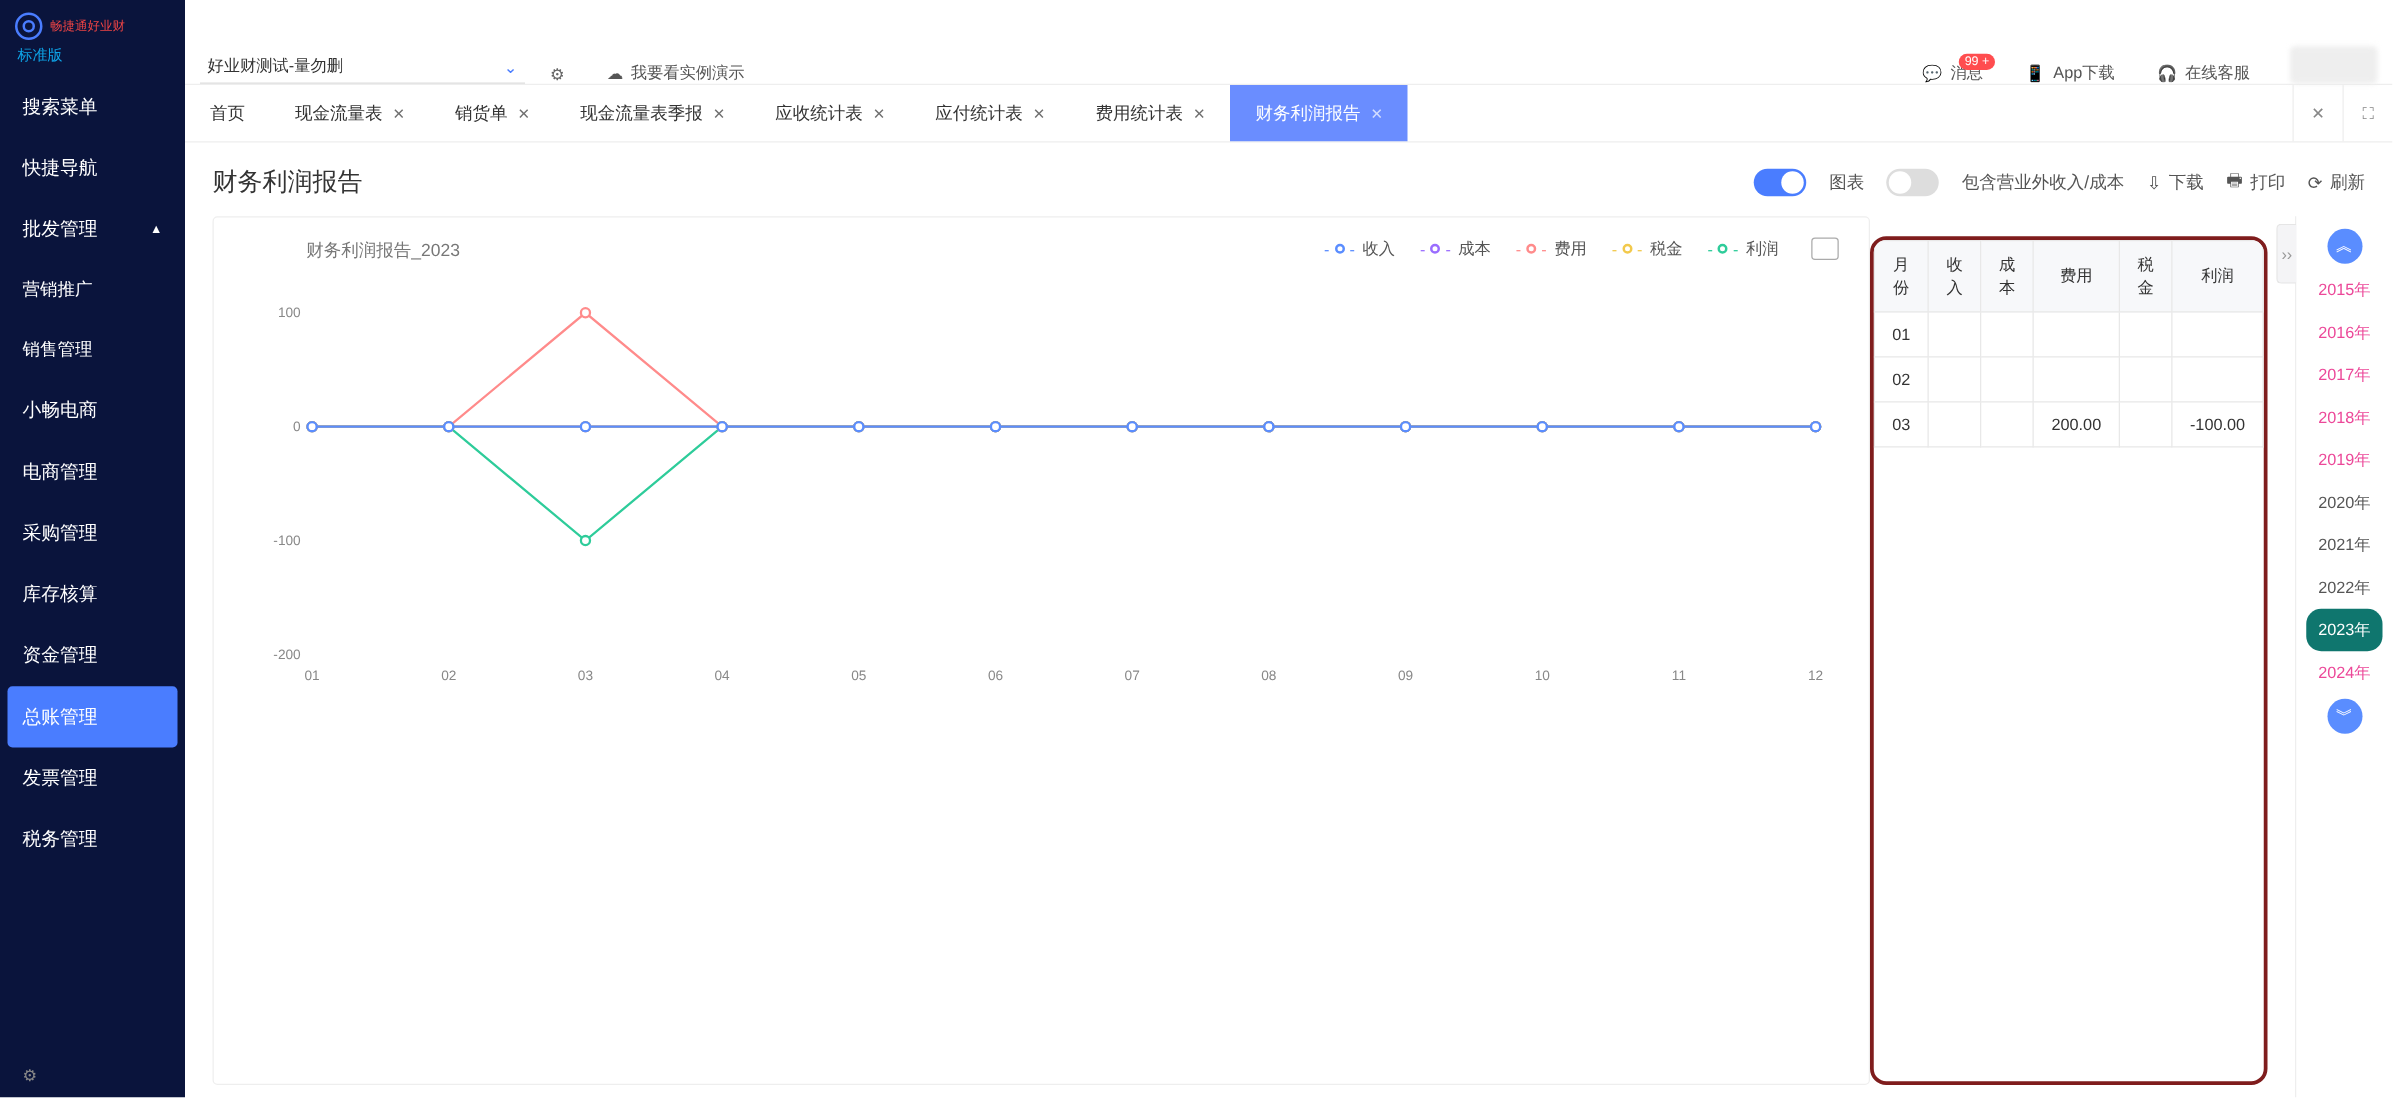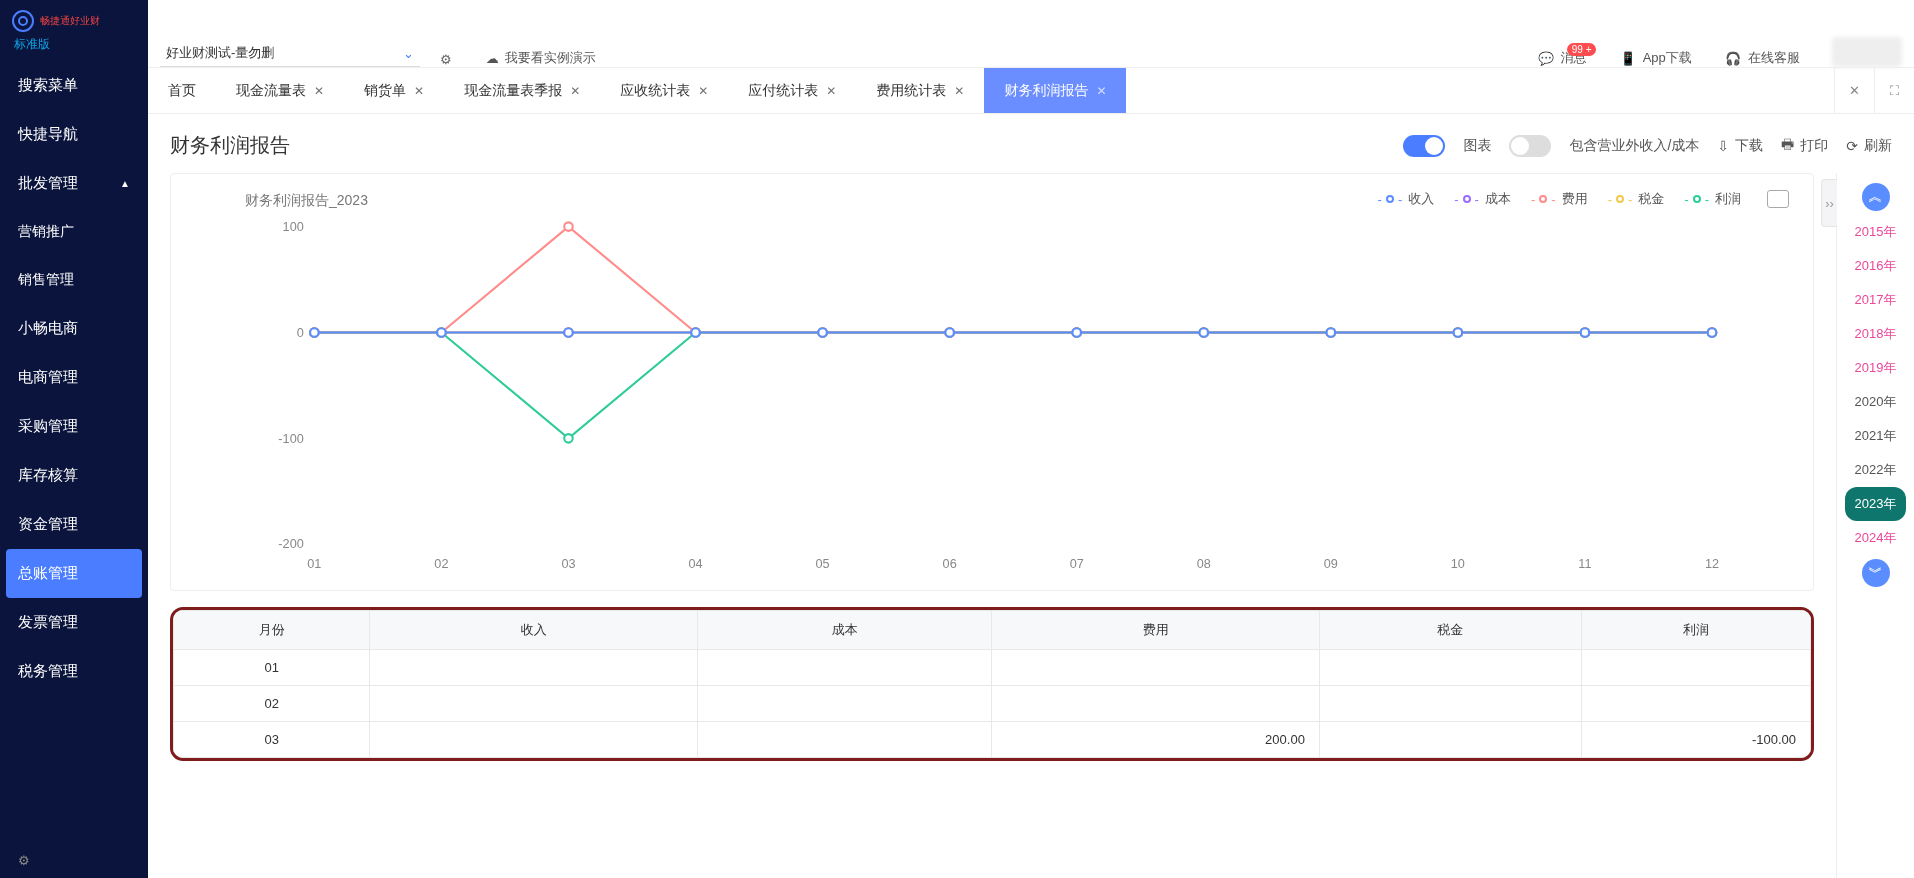--- a/index.html
+++ b/index.html
@@ -49,21 +49,21 @@
 .head-spacer { flex: 1; }
 .switch { width: 42px; height: 22px; border-radius: 11px; background: #4a7dff; position: relative; cursor: pointer; }
 .switch::after { content: ""; position: absolute; width: 18px; height: 18px; background: #fff; border-radius: 50%; top: 2px; right: 2px; }
 .switch.off { background: #ddd; }
 .switch.off::after { left: 2px; right: auto; }
 .switch-lbl { color: #555; font-size: 14px; }
 .action { color: #555; display: flex; align-items: center; gap: 6px; cursor: pointer; font-size: 14px; }
 
 
 .content { flex: 1; display: flex; min-height: 0; }
-.report { flex: 1; padding: 0 22px 10px; min-width: 0; display: flex; flex-direction: column; }
+.report { flex: 1; padding: 0 22px 10px; min-width: 0; display: flex; flex-direction: row; }
 .chart-box { border: 1px solid #eee; border-radius: 4px; padding: 18px 24px 14px; position: relative; }
 .chart-title { color: #777; font-size: 14px; margin-bottom: 6px; margin-left: 50px; }
 .legend { position: absolute; top: 16px; right: 24px; display: flex; gap: 20px; align-items: center; font-size: 13px; color: #555; }
 .legend-item { display: flex; align-items: center; gap: 6px; }
 .leg-dot { width: 8px; height: 8px; border: 2px solid; border-radius: 50%; background: #fff; margin: 0 -2px; }
 .leg-save { width: 22px; height: 18px; border: 1px solid #aaa; border-radius: 3px; margin-left: 6px; }
 .chart-svg { width: 100%; height: 360px; }
 .axis-text { font-size: 12px; fill: #888; }
 .series-line { fill: none; stroke-width: 2; }
 .pt { fill: #fff; stroke-width: 2; }

